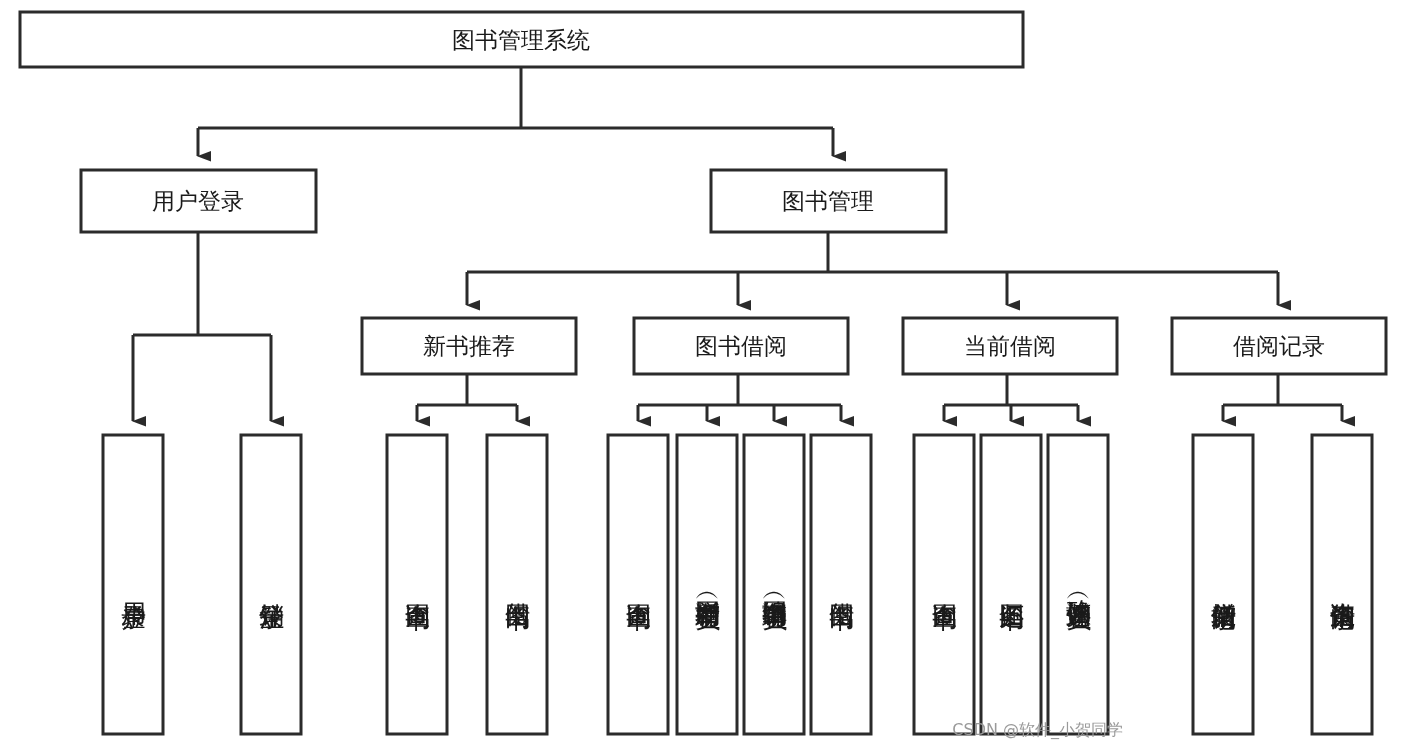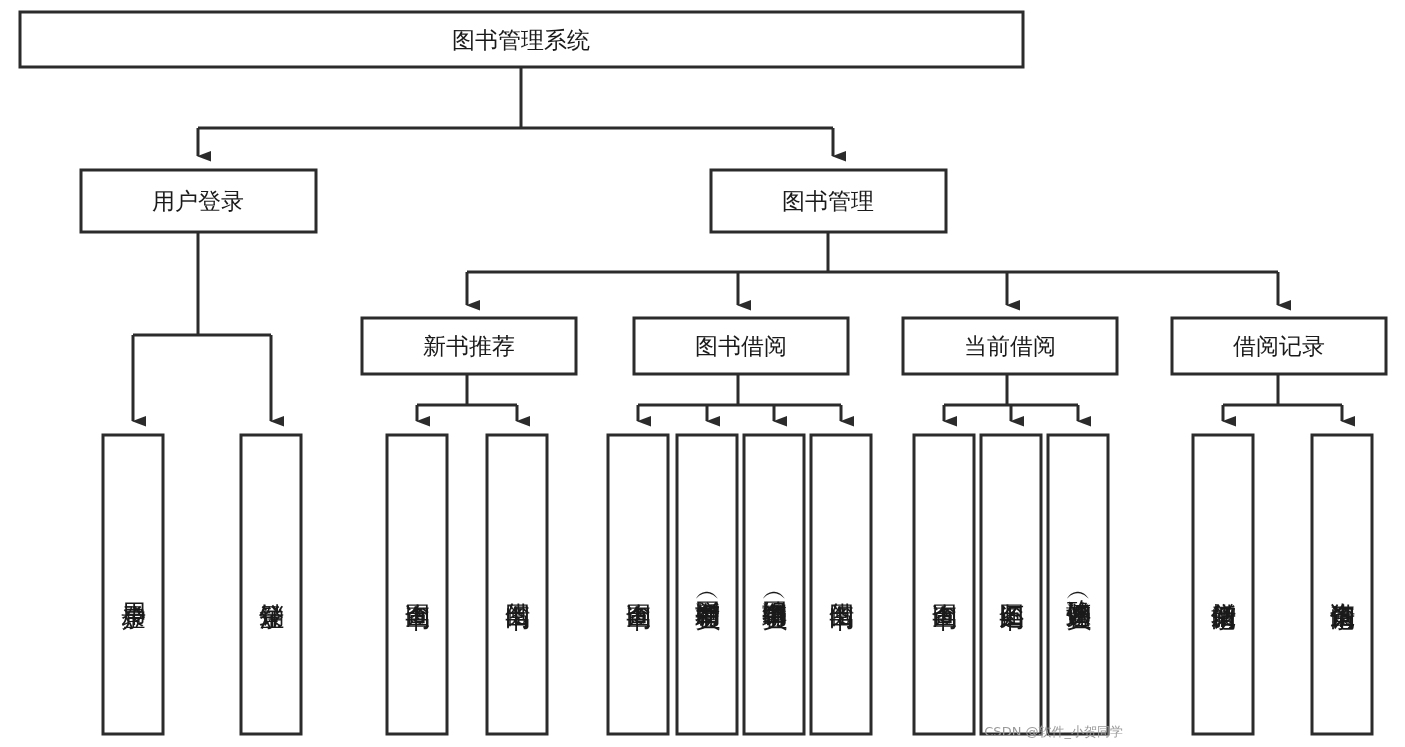--- a/index.html
+++ b/index.html
@@ -63,21 +63,21 @@
     align-items: center;
     justify-content: center;
     white-space: nowrap;
     user-select: none;
   }
   .watermark {
     position: absolute;
     right: 8px;
     bottom: 6px;
     font-family: "DejaVu Sans", "Liberation Sans", sans-serif;
-    font-size: 13px;
+    font-size: 16px;
     color: #9a9a9a;
     white-space: nowrap;
     pointer-events: none;
     padding-left: 35px;
   }
 </style>
 </head>
 <body>
 
 <div id="diagram-root">

